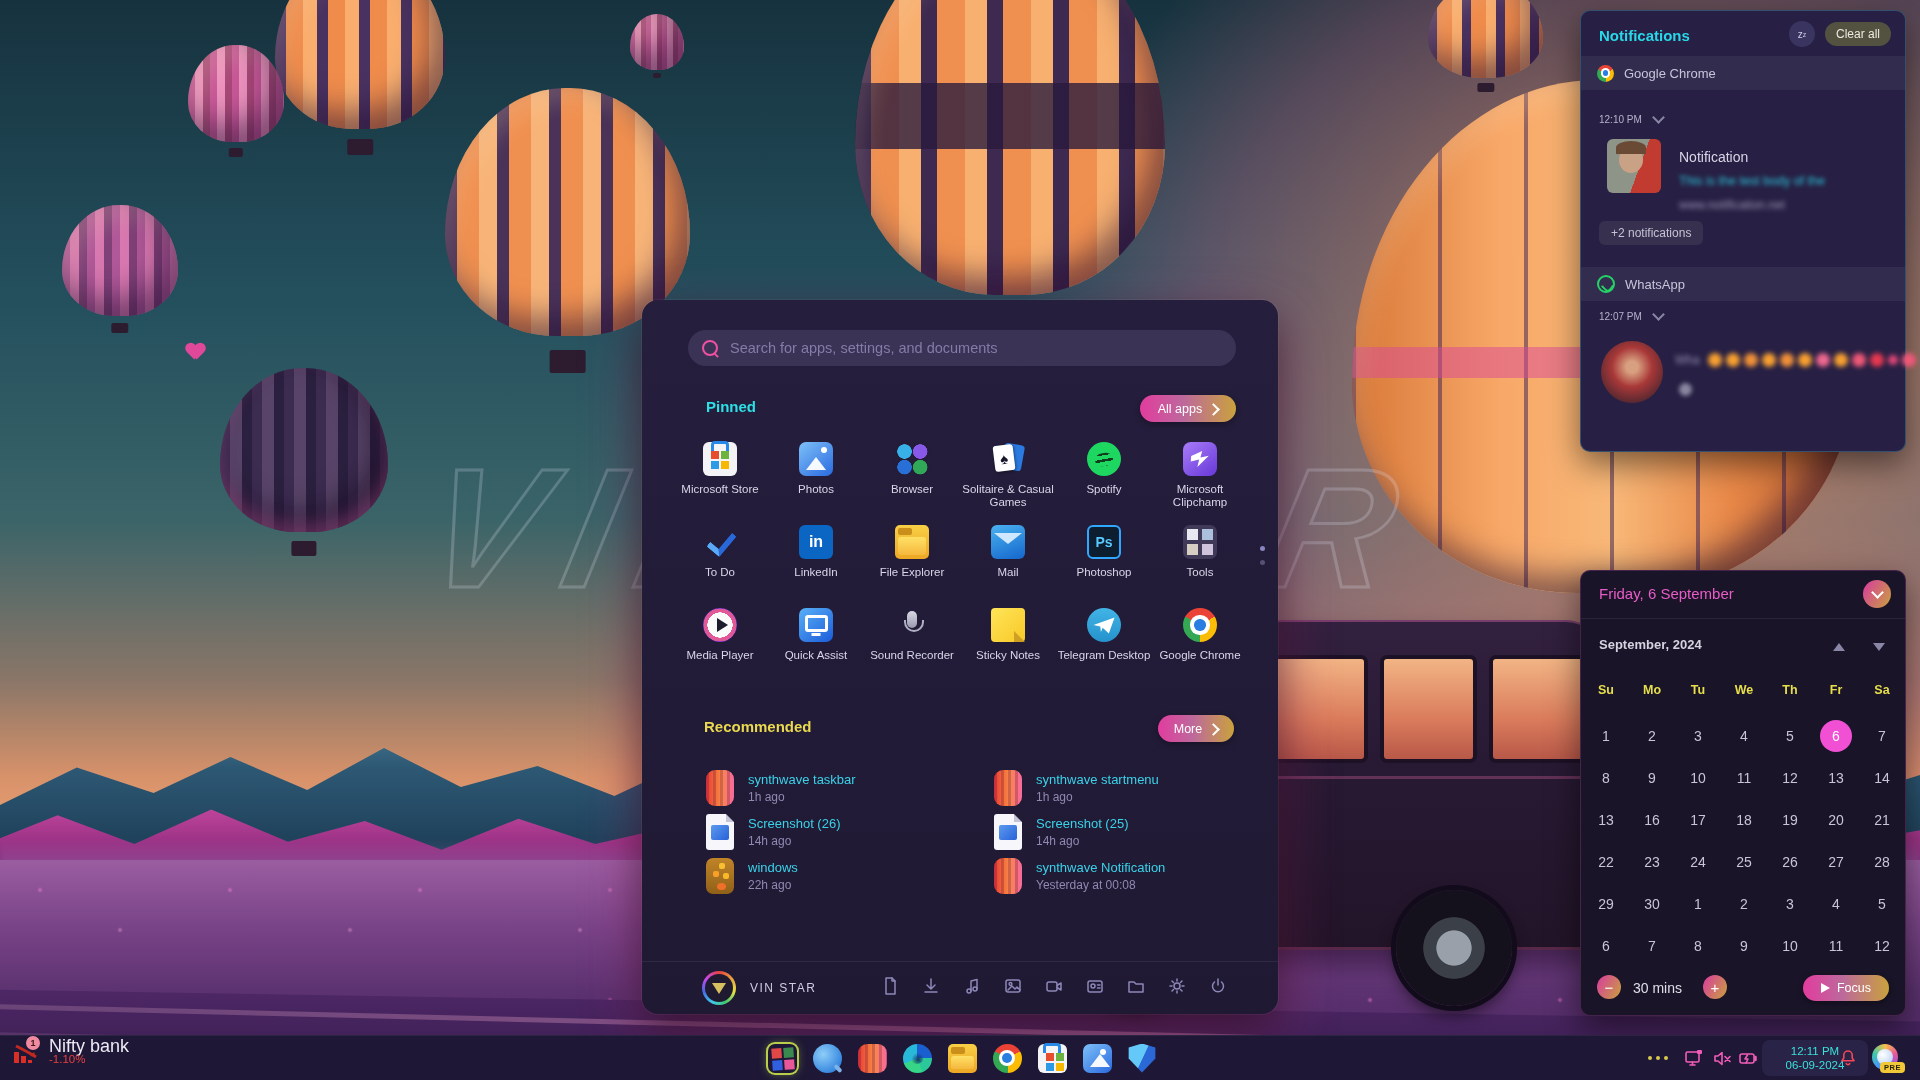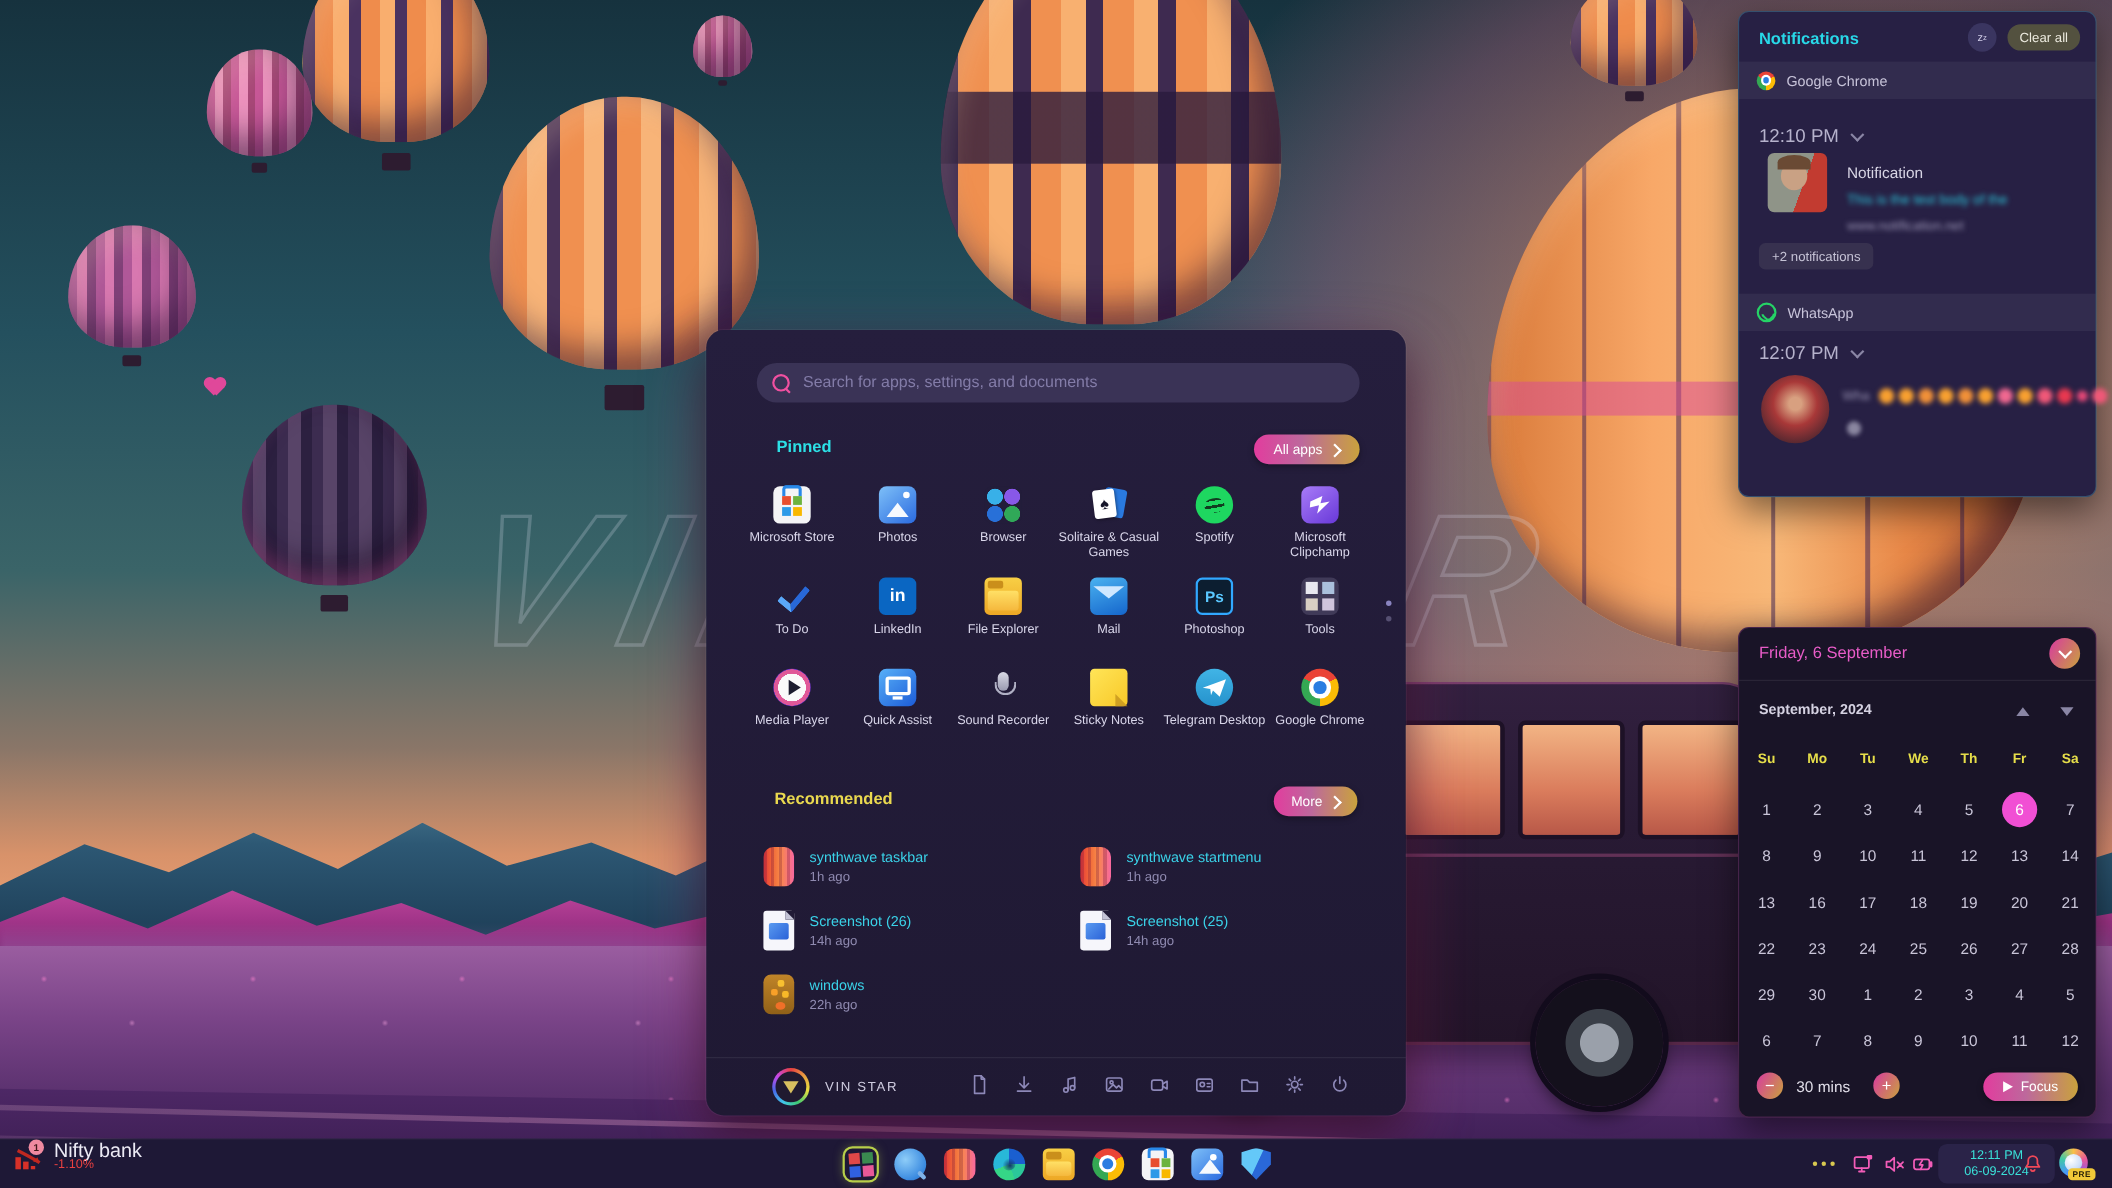--- a/index.html
+++ b/index.html
@@ -59,21 +59,21 @@
   .search-bar{position:absolute;left:46px;top:30px;width:548px;height:36px;background:#3a3356;border-radius:18px;display:flex;align-items:center;padding:0 14px;box-sizing:border-box;gap:10px}
   .search-glass{width:12px;height:12px;border:2px solid #f050a0;border-radius:50%;position:relative;flex:none}
   .search-glass::after{content:"";position:absolute;width:2px;height:6px;background:#f050a0;left:11px;top:10px;transform:rotate(-45deg)}
   .search-bar input{flex:1;background:transparent;border:none;outline:none;color:#cfcbe6;font-size:14.5px;font-family:inherit}
   .search-bar input::placeholder{color:#837ca8}
   .sec-label{position:absolute;font-size:15px;font-weight:bold}
   .pin-grid{position:absolute;left:30px;top:142px;width:576px;display:grid;grid-template-columns:repeat(6,1fr);row-gap:16px}
   .pin-item{text-align:center;cursor:default}
   .pin-label{color:#d9d6ea;font-size:11.5px;line-height:13px;margin-top:7px;min-height:26px}
   .appicon{width:34px;height:34px;margin:0 auto;position:relative}
-  .rec-grid{position:absolute;left:52px;top:466px;width:576px;display:grid;grid-template-columns:288px 288px;row-gap:14px}
+  .rec-grid{position:absolute;left:64px;top:466px;width:576px;display:grid;grid-template-columns:288px 288px;row-gap:0}
   .rec-item{display:flex;align-items:center;gap:14px;height:44px}
   .rec-icon{width:28px;height:36px;position:relative;flex:none}
   .rec-title{color:#3ad2e8;font-size:13px}
   .rec-time{color:#8f8ab0;font-size:12px;margin-top:3px}
   .pg-dots{position:absolute;left:618px;top:246px;display:flex;flex-direction:column;gap:9px}
   .pg-dots i{width:5px;height:5px;border-radius:50%;background:#8a84c0}
   .pg-dots i+i{background:#565072}
   .sm-footer{position:absolute;left:0;right:0;bottom:0;height:52px;border-top:1px solid rgba(255,255,255,.07);display:flex;align-items:center}
   .avatar-ring{position:absolute;left:60px;width:34px;height:34px;border-radius:50%;background:conic-gradient(#e84040,#e8a040,#e8e040,#40c870,#40c8e8,#4868e8,#c848e8,#e84040);display:flex;align-items:center;justify-content:center}
   .avatar-core{width:28px;height:28px;border-radius:50%;background:#201a30;display:flex;align-items:center;justify-content:center}
@@ -138,21 +138,21 @@
   .i-edge::before{content:"";position:absolute;left:28%;top:34%;width:44%;height:36%;border-radius:50%;background:radial-gradient(circle at 60% 60%,#14386a,rgba(20,56,106,0) 70%)}
   .i-shield{background:linear-gradient(115deg,#64c8f8 0 49%,#2a68d8 51%);clip-path:polygon(50% 0%,96% 14%,96% 52%,50% 100%,4% 52%,4% 14%)}
 
   
   #notif{position:absolute;left:1580px;top:10px;width:326px;height:442px;z-index:10;background:#272044;border:1px solid rgba(90,200,220,.28);border-radius:10px;box-shadow:0 12px 32px rgba(0,0,0,.5);box-sizing:border-box}
   .notif-title{position:absolute;left:18px;top:16px;color:#28d8e8;font-size:15px;font-weight:bold}
   .dnd-btn{position:absolute;left:208px;top:10px;width:26px;height:26px;border-radius:50%;background:#3a3560;color:#cfcbe6;font-size:10px;display:flex;align-items:center;justify-content:center}
   .clear-btn{position:absolute;left:244px;top:11px;width:66px;height:24px;background:#53513f;border-radius:12px;color:#eceadf;font-size:12px;display:flex;align-items:center;justify-content:center}
   .app-row{position:absolute;left:0;right:0;height:34px;background:rgba(255,255,255,.055);display:flex;align-items:center;gap:10px;padding-left:16px;box-sizing:border-box;color:#c8c4da;font-size:13px}
   .app-row .mini{width:17px;height:17px;position:relative;flex:none}
-  .time-row{position:absolute;left:18px;color:#b6b2cc;font-size:17px;display:flex;align-items:center;gap:12px}
+  .time-row{position:absolute;left:18px;color:#b6b2cc;font-size:10px;display:flex;align-items:center;gap:12px}
   .time-row .chev-dn{width:7px;height:7px;border-color:#8a86a5;margin-top:-4px}
   .n-avatar{position:absolute;left:26px;top:128px;width:54px;height:54px;border-radius:6px;background:linear-gradient(110deg,#8f9488 0 58%,#c23b30 58%);overflow:hidden}
   .n-avatar::before{content:"";position:absolute;left:12px;top:8px;width:24px;height:26px;border-radius:50%;background:#c9a184}
   .n-avatar::after{content:"";position:absolute;left:9px;top:2px;width:30px;height:13px;border-radius:50% 50% 0 0;background:#6a4a34}
   .n-title{position:absolute;left:98px;top:138px;color:#d8d5e5;font-size:14px}
   .n-body1{position:absolute;left:98px;top:163px;color:#2cc4d8;font-size:12.5px;filter:blur(2.2px)}
   .n-body2{position:absolute;left:98px;top:187px;color:#9a94b4;font-size:12px;filter:blur(2.4px)}
   .more-notif{position:absolute;left:18px;top:210px;padding:5px 12px;background:#37314f;border-radius:6px;color:#c5c2d5;font-size:12px}
   .wa-icon{width:18px;height:18px;border:2px solid #25d366;border-radius:50%;position:relative;flex:none;box-sizing:border-box}
   .wa-icon::before{content:"";position:absolute;left:3px;top:3px;width:7px;height:7px;border:2px solid #25d366;border-radius:4px;border-top-color:transparent;border-right-color:transparent;transform:rotate(-48deg)}
@@ -407,20 +407,27 @@
           <div class="rec-time">14h ago</div>
         </div>
       </div>
         <div class="rec-item">
         <div class="rec-icon i-winfolder"></div>
         <div class="rec-txt">
           <div class="rec-title">windows</div>
           <div class="rec-time">22h ago</div>
         </div>
       </div>
+        <div class="rec-item">
+        <div class="rec-icon i-synth"></div>
+        <div class="rec-txt">
+          <div class="rec-title">synthwave Notification</div>
+          <div class="rec-time">Yesterday at 00:08</div>
+        </div>
+      </div>
       </div>
 
     <div class="sm-footer">
       <div class="avatar-ring">
           <div class="avatar-core"></div>
         </div>
       <div class="user-name">VIN STAR</div>
       <div class="fico">
         <span><svg viewBox="0 0 20 20">
               <path d="M6 2h6l3 3v13H6z"></path>

